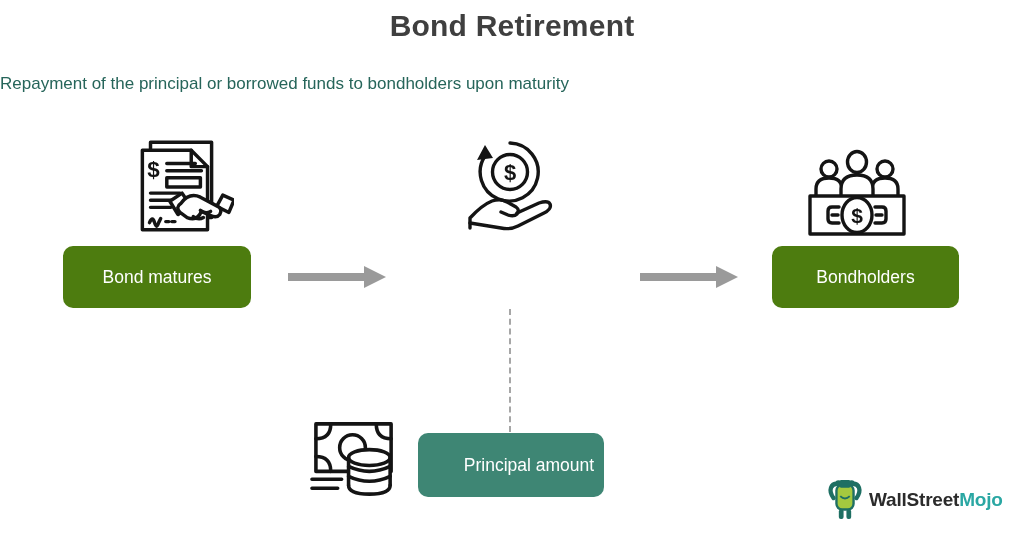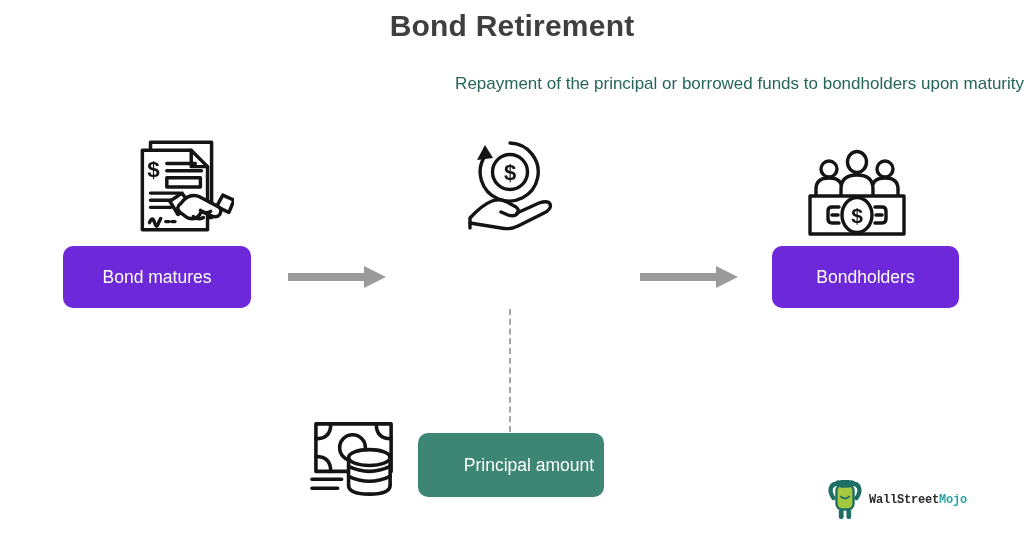--- a/index.html
+++ b/index.html
@@ -9,25 +9,25 @@
     background:#ffffff; overflow:hidden;
     font-family:"Liberation Sans", sans-serif;
   }
   .title {
     position:absolute; top:9px; left:0; width:100%;
     text-align:center; font-size:30px; font-weight:bold; color:#3F3F3F;
     letter-spacing:0.2px;
   }
   .subtitle {
     position:absolute; top:74px; left:0; width:100%;
-    text-align:right; font-size:17px; color:#26655A;
+    text-align:left; font-size:17px; color:#26655A;
   }
   .step-box {
     position:absolute; top:246px; height:62px; width:188px;
-    background:#6d28d9; border-radius:10px; color:#FFFFFF;
+    background:#4d7c0f; border-radius:10px; color:#FFFFFF;
     display:flex; align-items:center; justify-content:center;
     font-size:17.5px;
   }
   .detail-box {
     position:absolute; top:433px; left:418px; height:64px; width:186px;
     background:#3E8674; border-radius:10px; color:#FFFFFF;
     display:flex; align-items:center; justify-content:center;
     font-size:17.5px;
     padding-left:36px;
   }
@@ -53,21 +53,21 @@
   }
   .flow-icon { position:absolute; }
   .icon-contract { left:122px; top:136px; }
   .icon-repay   { left:460px; top:140px; }
   .icon-holders { left:800px; top:146px; }
   .icon-cash    { left:308px; top:414px; }
   .logo {
     position:absolute; left:826px; top:474px; height:52px;
     display:flex; align-items:center; gap:5px;
   }
-  .logo-text { font-size:12px; font-weight:bold; letter-spacing:-0.2px;font-family:Liberation Mono, monospace; }
+  .logo-text { font-size:19px; font-weight:bold; letter-spacing:-0.2px; }
   .logo-primary { color:#2B2B2B; }
   .logo-accent { color:#2AA7A3; }
 </style>
 </head>
 <body>
 
 <div class="canvas">
 
   <div class="title">Bond Retirement</div>
   <div class="subtitle">Repayment of the principal or borrowed funds to bondholders upon maturity</div>

